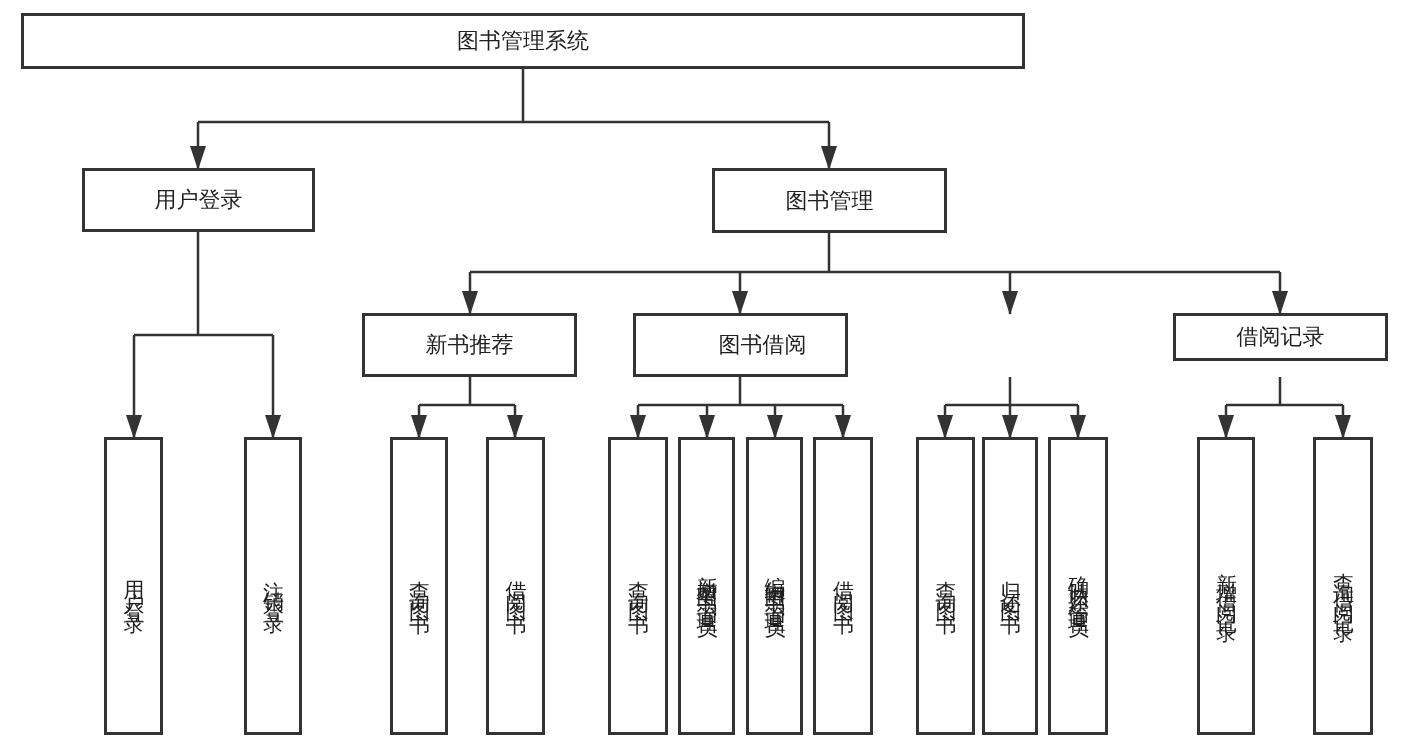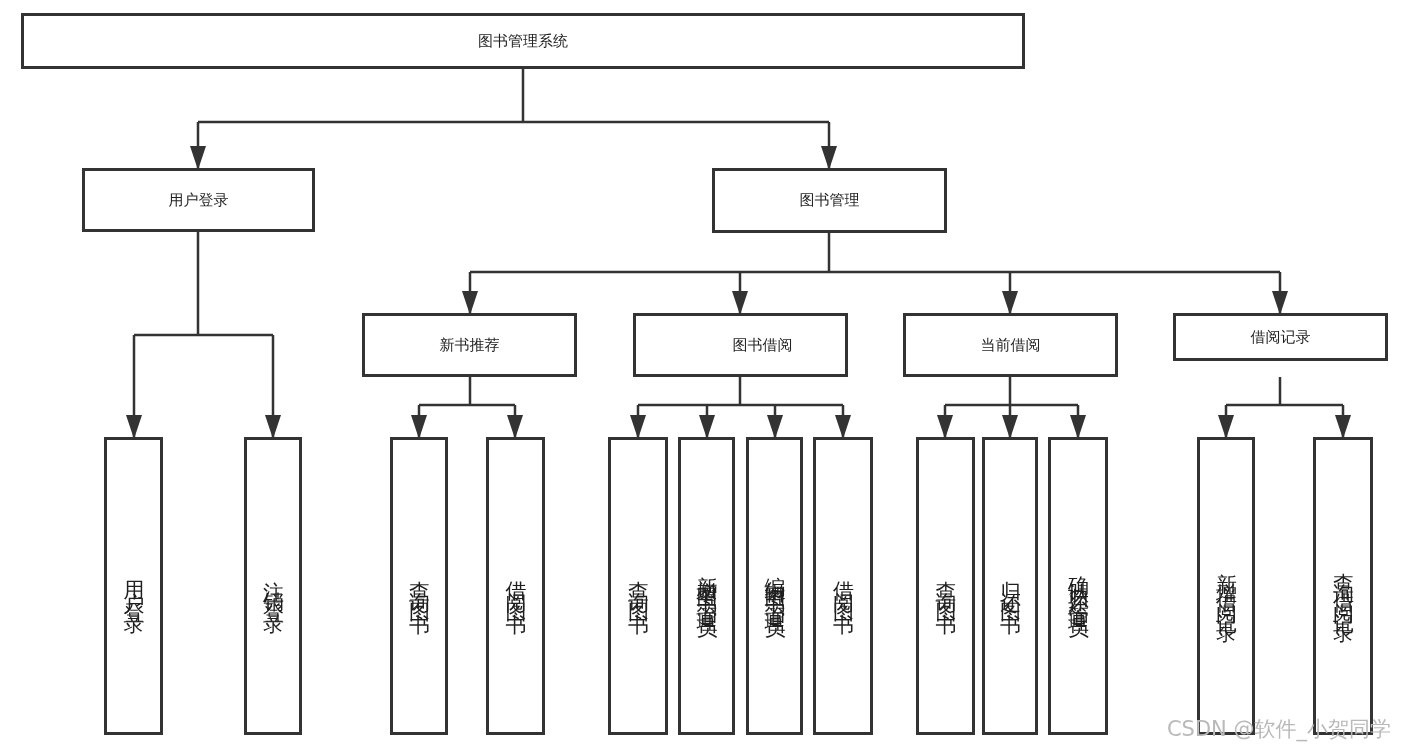--- a/index.html
+++ b/index.html
@@ -27,21 +27,21 @@
   }
   .node{
     position:absolute;
     box-sizing:border-box;
     background:#ffffff;
     border:3px solid var(--box-border,#333333);
     display:flex;align-items:center;justify-content:center;
     color:var(--text,#1f1f1f);
   }
   .hbox span{
-    font-size:15px;
+    font-size:22px;
     line-height:1;
     white-space:nowrap;
   }
   .vbox span{
     writing-mode:vertical-rl;
     text-orientation:mixed;
     font-size:21px;
     line-height:1;
   }
   .ls-4{letter-spacing:11px;}
@@ -118,23 +118,20 @@
   <div class="node hbox" style="left:362px;top:313px;width:215px;height:64px;">
     <span>新书推荐</span>
   </div>
 
   <div class="node hbox" style="left:712px;top:168px;width:235px;height:65px;">
     <span>图书管理</span>
   </div>
   <div class="node hbox" style="left:633px;top:313px;width:215px;height:64px;padding-left:44px;">
     <span>图书借阅</span>
   </div>
-  <div class="node hbox" style="left:903px;top:313px;width:215px;height:64px;">
-    <span>当前借阅</span>
-  </div>
   <div class="node hbox" style="left:1173px;top:313px;width:215px;height:48px;">
     <span>借阅记录</span>
   </div>
 
   <div class="node vbox" style="left:104px;top:437px;width:59px;height:298px;">
     <span class="ls-4">用户登录</span>
   </div>
   <div class="node vbox" style="left:244px;top:437px;width:58px;height:298px;">
     <span class="ls-4">注销登录</span>
   </div>
@@ -169,15 +166,14 @@
     <span class="ls-p">确认归还（管理员）</span>
   </div>
 
   <div class="node vbox" style="left:1197px;top:437px;width:58px;height:298px;">
     <span class="ls-6">新增借阅记录</span>
   </div>
   <div class="node vbox" style="left:1313px;top:437px;width:60px;height:298px;">
     <span class="ls-6">查询借阅记录</span>
   </div>
 
-  <div class="watermark">CSDN @软件_小贺同学</div>
 
 </div>
 
 </body></html>

